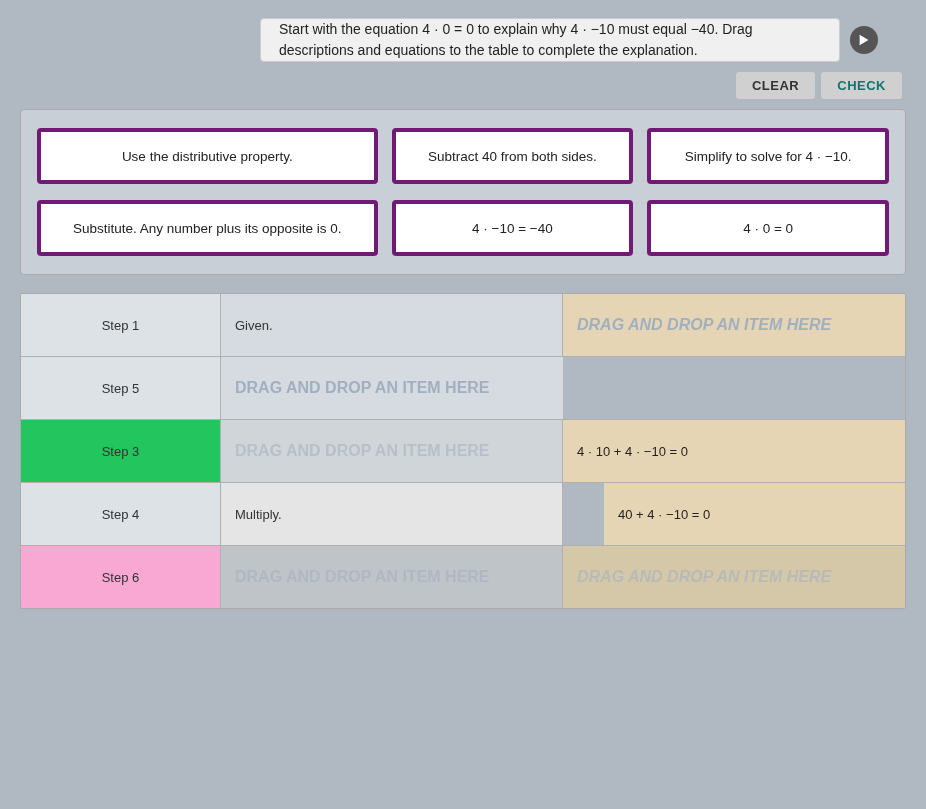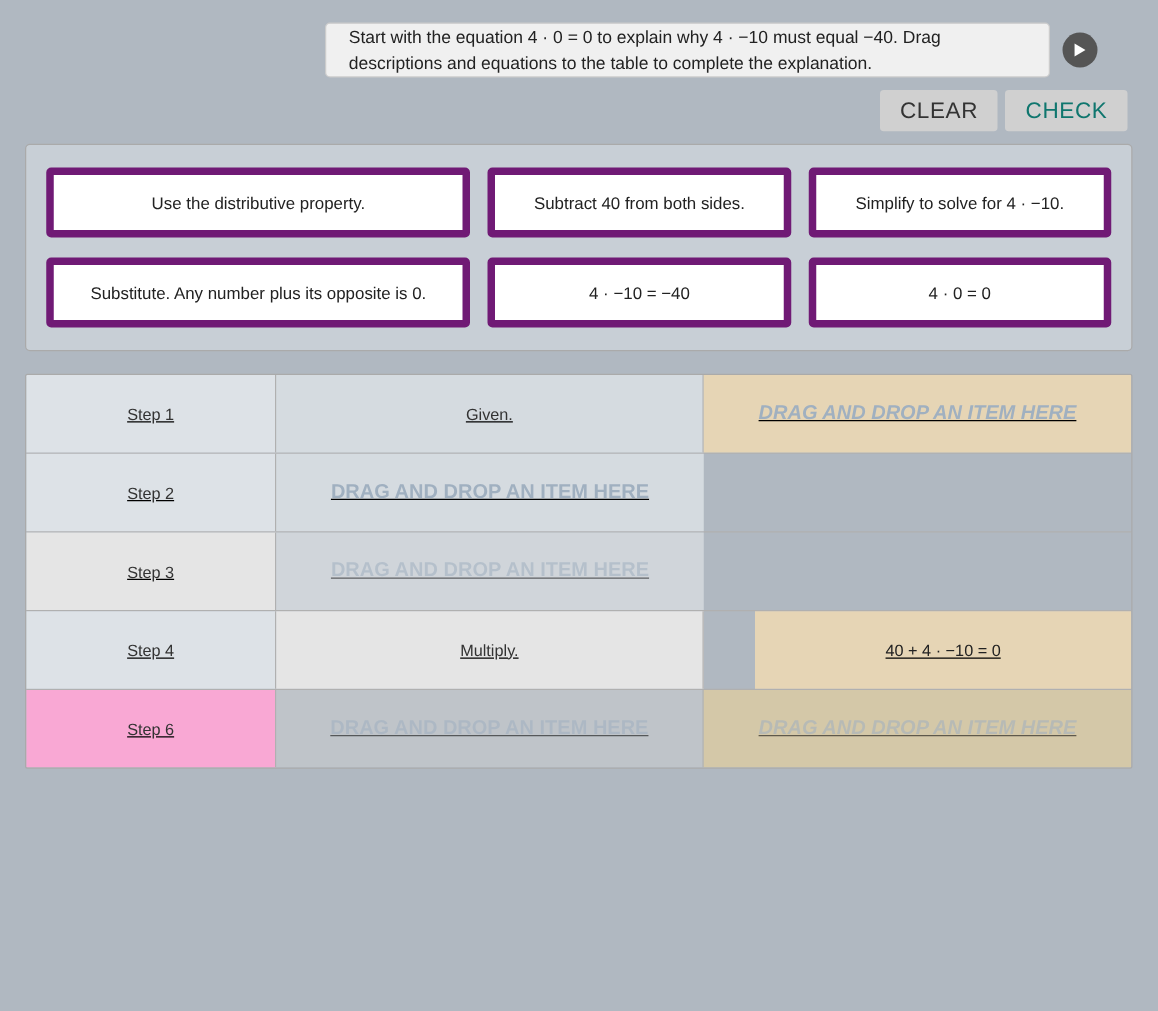--- a/index.html
+++ b/index.html
@@ -53,22 +53,22 @@
       justify-content: flex-end;
       gap: 6px;
       margin-top: 10px;
       padding-right: 4px;
     }
 
     .btn-clear, .btn-check {
       padding: 6px 16px;
       border: none;
       border-radius: 3px;
-      font-size: 18px;
-      font-weight: normal;
+      font-size: 13px;
+      font-weight: bold;
       cursor: pointer;
       letter-spacing: 0.5px;
     }
 
     .btn-clear {
       background: #d0d0d0;
       color: #333;
     }
 
     .btn-check {
@@ -89,21 +89,21 @@
     }
 
     .drag-row {
       display: flex;
       gap: 14px;
       align-items: stretch;
     }
 
     .drag-item {
       background: white;
-      border: 6px solid #701a75;
+      border: 4px solid #701a75;
       border-radius: 4px;
       padding: 3px 18px;
       font-size: 13.5px;
       color: #222;
       cursor: grab;
       display: flex;
       align-items: center;
       justify-content: center;
       text-align: center;
       min-height: 56px;
@@ -117,33 +117,32 @@
       margin-top: 18px;
       border: 1px solid #aaa;
       border-radius: 2px;
       overflow: hidden;
     }
 
     .table-row {
       display: grid;
       grid-template-columns: 200px 1fr 1fr;
       border-bottom: 1px solid #b0b0b0;
-      text-decoration: underline;
     }
 
     .table-row:last-child {
       border-bottom: none;
     }
 
     .table-cell {
       padding: 16px 14px;
       font-size: 13.5px;
       display: flex;
       align-items: center;
-      justify-content: center;
+      justify-content: flex-start;
       border-right: 1px solid #b0b0b0;
       min-height: 62px;
     }
 
     .table-cell:last-child {
       border-right: none;
     }
 
     
     .cell-step {
@@ -193,21 +192,21 @@
 
     
     .row-step1 .cell-step { background: #dde2e7; }
     .row-step1 .cell-desc { background: #d5dbe0; }
     .row-step1 .cell-eq   { background: #e6d5b5; }
 
     .row-step2 .cell-step { background: #dde2e7; }
     .row-step2 .cell-desc { background: #d5dbe0; }
     .row-step2 .cell-eq   { background: #e6d5b5; }
 
-    .row-step3 .cell-step { background: #e5e5e5; }
+    .row-step3 .cell-step { background: #22c55e; }
     .row-step3 .cell-desc { background: #d0d5da; }
     .row-step3 .cell-eq   { background: #e6d5b5; }
 
     .row-step4 .cell-step { background: #dde2e7; }
     .row-step4 .cell-desc { background: #e5e5e5; }
     .row-step4 .cell-eq   { background: #e6d5b5; margin-left: 41px; }
 
     .row-step5 .cell-step { background: #d8dde2; }
     .row-step5 .cell-desc { background: #c8cdd2; }
     .row-step5 .cell-eq   { background: #ddd0b0; }
@@ -284,40 +283,43 @@
       <div class="table-cell cell-eq cell-drop">
         <div class="drop-zone-text">
           <span>DRAG AND DROP
 AN ITEM HERE</span>
         </div>
       </div>
     </div>
 
     <div class="table-row row-step2">
       <div class="table-cell cell-step">
-        <span>Step 2</span>
+        <span>Step 5</span>
       </div>
       <div class="table-cell cell-desc cell-drop">
         <div class="drop-zone-text">
           <span>DRAG AND DROP
 AN ITEM HERE</span>
         </div>
       </div>
     </div>
 
     <div class="table-row row-step3">
       <div class="table-cell cell-step">
         <span>Step 3</span>
       </div>
       <div class="table-cell cell-desc cell-drop">
         <div class="drop-zone-text faded">
           <span>DRAG AND DROP
 AN ITEM HERE</span>
         </div>
       </div>
+      <div class="table-cell cell-eq">
+        <span class="math-text">4 · 10 + 4 · −10 = 0</span>
+      </div>
     </div>
 
     <div class="table-row row-step4">
       <div class="table-cell cell-step">
         <span>Step 4</span>
       </div>
       <div class="table-cell cell-desc">
         <span class="math-text">Multiply.</span>
       </div>
       <div class="table-cell cell-eq">

